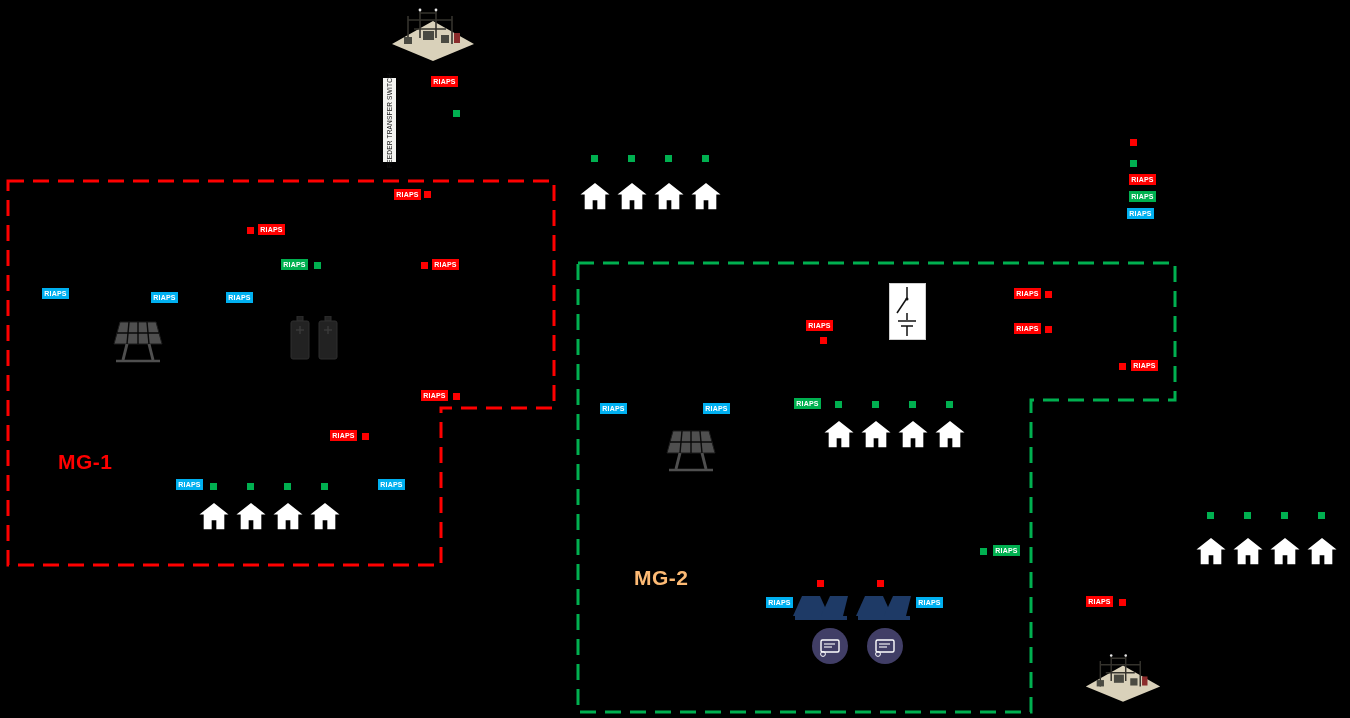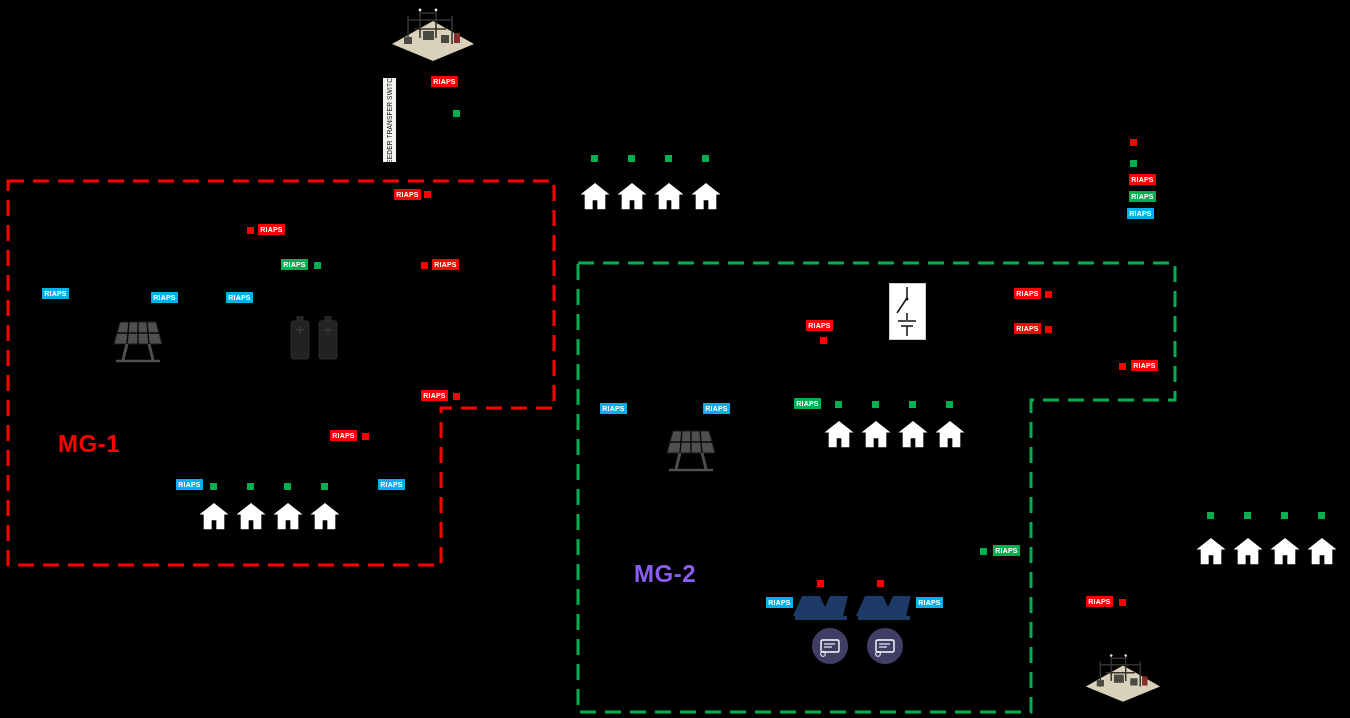--- a/index.html
+++ b/index.html
@@ -9,21 +9,21 @@
     overflow:hidden; font-family:"Liberation Sans", sans-serif;
   }
   .abs { position:absolute; }
   .abs-fill { position:absolute; inset:0; }
   .riaps-tag {
     position:absolute; width:27px; height:11px; color:#fff;
     font-size:7px; font-weight:bold; line-height:11px; text-align:center;
     letter-spacing:.2px; font-family:"Liberation Sans",sans-serif;
   }
   .status-square { position:absolute; width:7px; height:7px; }
-  .mg-label { position:absolute; font-size:24px; font-weight:bold; letter-spacing:.5px; }
+  .mg-label { position:absolute; font-size:21px; font-weight:bold; letter-spacing:.5px;margin-top:20px; }
   .house { position:absolute; width:30px; height:30px; }
   .feeder-strip {
     position:absolute; left:383px; top:78px; width:13px; height:84px;
     background:#f5f5f2; display:flex; align-items:center; justify-content:center;
   }
   .feeder-strip span {
     transform:rotate(-90deg); font-size:6.5px; color:#111;
     white-space:nowrap; letter-spacing:.2px;
   }
 </style>
@@ -71,21 +71,21 @@
         <circle cx="30" cy="6" r="1.4"></circle>
         <circle cx="46" cy="6" r="1.4"></circle>
       </g>
   </svg>
 
   <div class="feeder-strip">
     <span>FEEDER TRANSFER SWITCH</span>
   </div>
 
   <div class="mg-label" style="left:58px;top:430px;color:#FF0000">MG-1</div>
-  <div class="mg-label" style="left:634px;top:560px;color:#8b5cf6">MG-2</div>
+  <div class="mg-label" style="left:634px;top:546px;color:#fdba74">MG-2</div>
 
   <svg class="abs" style="left:112px;top:318px" width="52" height="46" viewBox="0 0 52 46">
     <polygon points="8,4 44,4 50,26 2,26" fill="#4f4f4f" stroke="#1c1c1c"></polygon>
     <g stroke="#0a0a0a" stroke-width="1.4">
       <line x1="17" y1="4" x2="15" y2="26"></line>
         <line x1="26" y1="4" x2="26" y2="26"></line>
         <line x1="35" y1="4" x2="37" y2="26"></line>
       <line x1="5" y1="15" x2="47" y2="15"></line>
     </g>
     <line x1="15" y1="26" x2="11" y2="42" stroke="#4f4f4f" stroke-width="3"></line>

